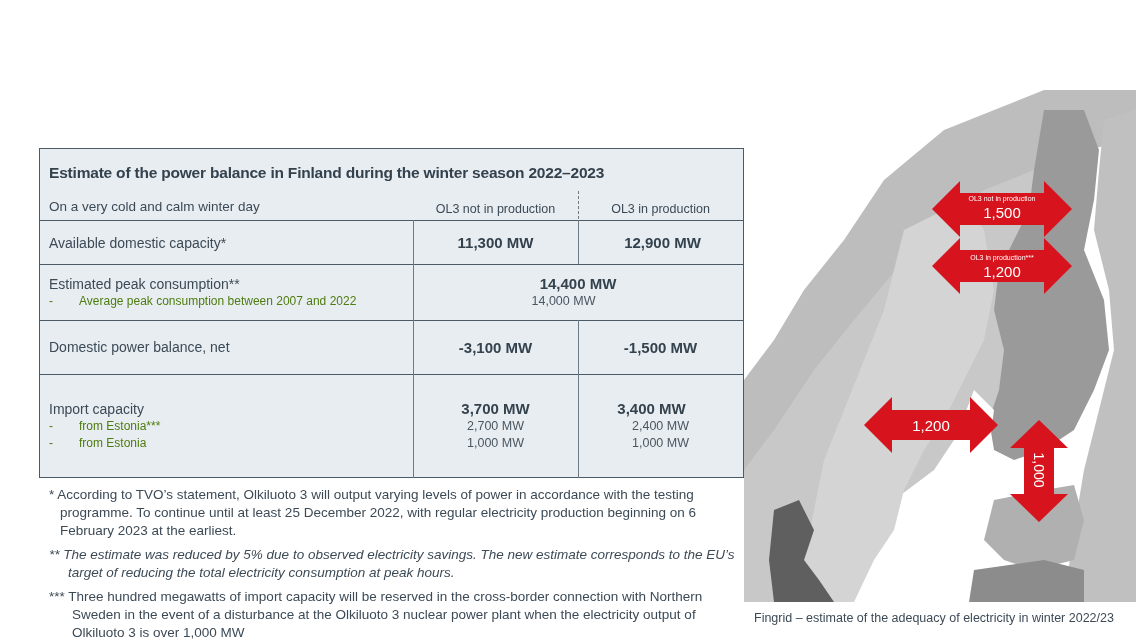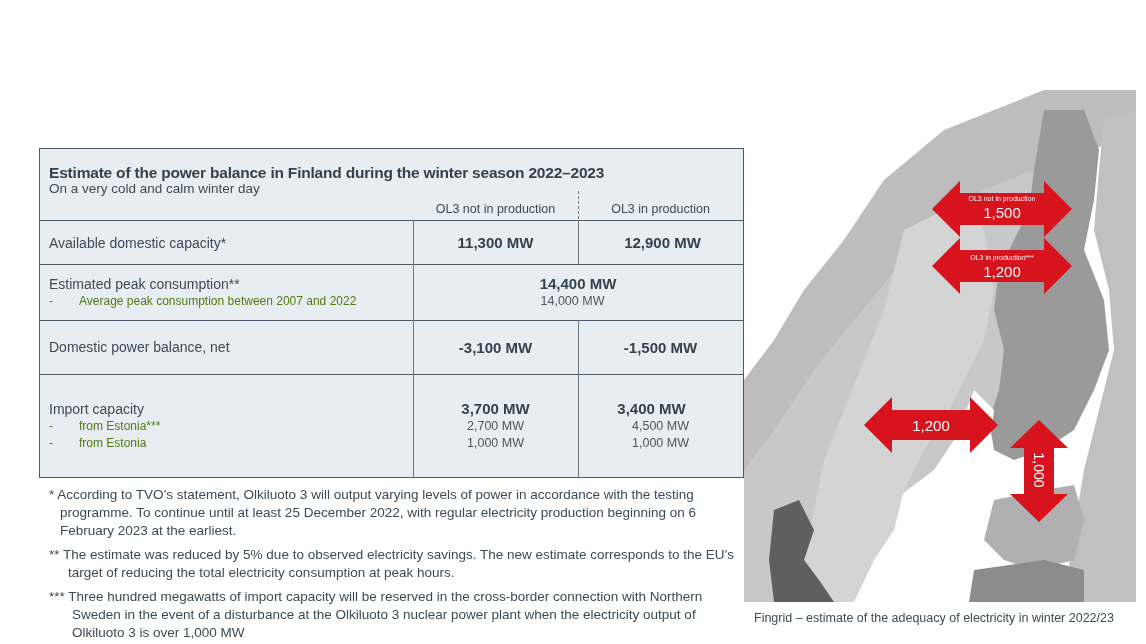--- a/index.html
+++ b/index.html
@@ -1,33 +1,33 @@
 <!DOCTYPE html>
 <html><head>
 <meta charset="utf-8">
 <style>
   html, body { margin:0; padding:0; }
   body { width:1146px; height:644px; background:#ffffff; position:relative; overflow:hidden;
          font-family:"Liberation Sans", sans-serif; color:#3c4a56; }
   .table-box { position:absolute; left:39px; top:148px; width:705px; height:330px;
                background:#e8edf1; border:1px solid #4a5a66; box-sizing:border-box; }
   .title { position:absolute; left:9px; top:15px; font-size:15.5px; font-weight:bold; color:#34424e; letter-spacing:-0.2px; }
-  .subhdr { position:absolute; top:32px; font-size:13.5px; color:#3c4a56; }
+  .subhdr { position:absolute; top:50px; font-size:13.5px; color:#3c4a56; }
   .hline { position:absolute; left:0; right:0; height:1px; background:#4a5a66; }
   .vline { position:absolute; width:1px; background:#6d7a84; }
   .vdash { position:absolute; width:0; border-left:1px dashed #6d7a84; }
   .lbl { position:absolute; left:9px; font-size:14px; color:#3c4a56; }
   .sub { position:absolute; left:9px; font-size:12px; color:#4d7c0f; }
   .sub .dash { display:inline-block; width:30px; }
   .val { position:absolute; text-align:center; font-size:15px; font-weight:bold; color:#34424e; }
   .valsm { position:absolute; text-align:center; font-size:12.5px; color:#4a5660; }
   .notes { position:absolute; left:49px; top:486px; width:690px; font-size:13.5px; color:#3c4a56; line-height:18px; }
   .note { margin-bottom:6px; }
   .n1 { padding-left:11px; text-indent:-11px; }
-  .n2 { padding-left:19px; text-indent:-19px; }
+  .n2 { padding-left:19px; text-indent:-19px;font-style:italic; }
   .n3 { padding-left:23px; text-indent:-23px; }
   .map { position:absolute; left:744px; top:90px; width:392px; height:512px; background:#ffffff; overflow:hidden; }
   .caption { position:absolute; left:754px; top:611px; font-size:12.5px; color:#3c4a56; }
   .arrow-text { position:absolute; color:#ffffff; text-align:center; font-family:"Liberation Sans", sans-serif; }
 </style>
 </head>
 <body>
 
 <div class="table-box">
   <div class="title">Estimate of the power balance in Finland during the winter season 2022–2023</div>
@@ -45,33 +45,33 @@
   <div class="vline" style="left:538px;top:71px;height:44px;"></div>
   <div class="vline" style="left:538px;top:171px;height:158px;"></div>
 
   <div class="lbl" style="top:86px;">Available  domestic capacity*</div>
   <div class="val" style="left:373px;width:165px;top:85px;">11,300 MW</div>
   <div class="val" style="left:524px;width:197px;top:85px;">12,900 MW</div>
 
   <div class="lbl" style="top:127px;">Estimated peak consumption**</div>
   <div class="sub" style="top:145px;"><span class="dash">-</span><span>Average  peak consumption between  2007 and 2022</span></div>
   <div class="val" style="left:373px;width:330px;top:126px;">14,400 MW</div>
-  <div class="valsm" style="left:373px;width:319px;top:145px;">14,000 MW</div>
+  <div class="valsm" style="left:364px;width:319px;top:145px;">14,000 MW</div>
 
   <div class="lbl" style="top:190px;">Domestic power balance, net</div>
   <div class="val" style="left:373px;width:165px;top:190px;">-3,100 MW</div>
   <div class="val" style="left:538px;width:165px;top:190px;">-1,500 MW</div>
 
   <div class="lbl" style="top:252px;">Import capacity</div>
   <div class="sub" style="top:270px;"><span class="dash">-</span><span>from Estonia***</span></div>
   <div class="sub" style="top:287px;"><span class="dash">-</span><span>from Estonia</span></div>
   <div class="val" style="left:373px;width:165px;top:251px;">3,700 MW</div>
   <div class="val" style="left:538px;width:147px;top:251px;">3,400 MW</div>
   <div class="valsm" style="left:373px;width:165px;top:270px;">2,700 MW</div>
-  <div class="valsm" style="left:538px;width:165px;top:270px;">4,500 MW</div>
+  <div class="valsm" style="left:538px;width:165px;top:270px;">2,400 MW</div>
   <div class="valsm" style="left:373px;width:165px;top:287px;">1,000 MW</div>
   <div class="valsm" style="left:538px;width:165px;top:287px;">1,000 MW</div>
 </div>
 
 <div class="notes">
   <div class="note n1">* According to TVO’s statement, Olkiluoto 3 will output varying levels of power in accordance with the testing programme. To continue until at least 25 December 2022, with regular electricity production beginning on 6 February 2023 at the earliest.</div>
   <div class="note n2">** The estimate was reduced by 5% due to observed electricity savings. The new estimate corresponds to the EU’s target of reducing the total electricity consumption at peak hours.</div>
   <div class="note n3">*** Three hundred megawatts of import capacity will be reserved in the cross-border connection with Northern Sweden in the event of a disturbance at the Olkiluoto 3 nuclear power plant when the electricity output of Olkiluoto 3 is over 1,000 MW</div>
 </div>
 

